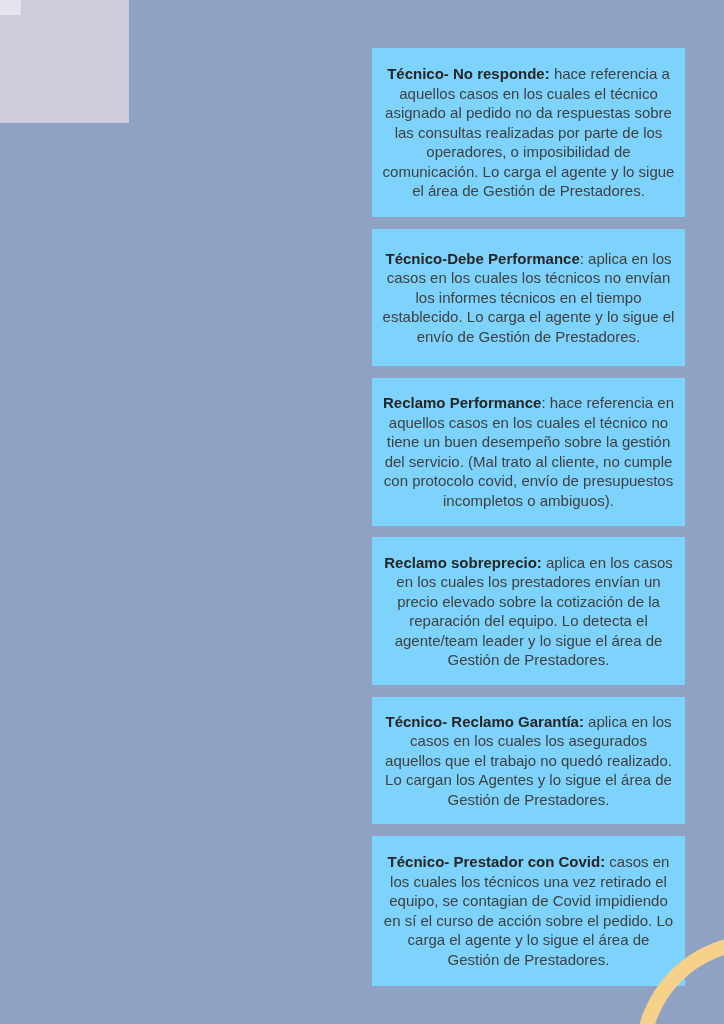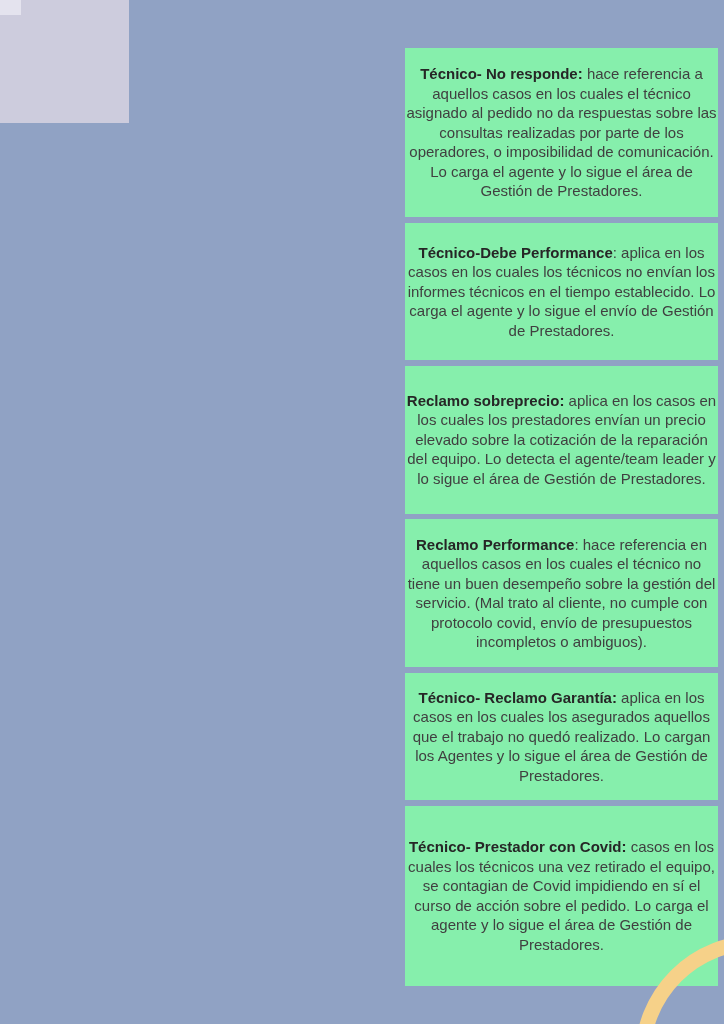--- a/index.html
+++ b/index.html
@@ -44,28 +44,27 @@
   }
   .cards-column {
     position: absolute;
     left: 372px; top: 48px;
     width: 313px; height: 938px;
     display: flex;
     flex-direction: column;
     justify-content: space-between;
   }
   .card {
-    background: #86efac;
+    background: #7dd3fc;
     box-sizing: border-box;
     width: 100%;
-    padding: 5px 0;
+    padding: 5px 10px;
     display: flex;
     align-items: center;
     justify-content: center;
-    margin-left: 33px;
   }
   .card p {
     margin: 0;
     text-align: center;
     font-size: 15px;
     line-height: 19.5px;
     color: #404040;
   }
   .card .term {
     font-weight: 700;
@@ -93,32 +92,32 @@
 
     <div class="card" style="height:169px">
       <p><span class="term">Técnico- No responde:</span><span> hace referencia a aquellos casos en los cuales el técnico asignado al pedido no da respuestas sobre las consultas realizadas por parte de los operadores, o imposibilidad de comunicación. Lo carga el agente y lo sigue el área de Gestión de Prestadores.</span></p>
     </div>
 
     <div class="card" style="height:137px">
       <p><span class="term">Técnico-Debe Performance</span><span>: aplica en los casos en los cuales los técnicos no envían los informes técnicos en el tiempo establecido. Lo carga el agente y lo sigue el envío de Gestión de Prestadores.</span></p>
     </div>
 
     <div class="card" style="height:148px">
-      <p><span class="term">Reclamo sobreprecio:</span><span> aplica en los casos en los cuales los prestadores envían un precio elevado sobre la cotización de la reparación del equipo. Lo detecta el agente/team leader y lo sigue el área de Gestión de Prestadores.</span></p>
+      <p><span class="term">Reclamo Performance</span><span>: hace referencia en aquellos casos en los cuales el técnico no tiene un buen desempeño sobre la gestión del servicio. (Mal trato al cliente, no cumple con protocolo covid, envío de presupuestos incompletos o ambiguos).</span></p>
     </div>
 
     <div class="card" style="height:148px">
-      <p><span class="term">Reclamo Performance</span><span>: hace referencia en aquellos casos en los cuales el técnico no tiene un buen desempeño sobre la gestión del servicio. (Mal trato al cliente, no cumple con protocolo covid, envío de presupuestos incompletos o ambiguos).</span></p>
+      <p><span class="term">Reclamo sobreprecio:</span><span> aplica en los casos en los cuales los prestadores envían un precio elevado sobre la cotización de la reparación del equipo. Lo detecta el agente/team leader y lo sigue el área de Gestión de Prestadores.</span></p>
     </div>
 
     <div class="card" style="height:127px">
       <p><span class="term">Técnico- Reclamo Garantía:</span><span> aplica en los casos en los cuales los asegurados aquellos que el trabajo no quedó realizado. Lo cargan los Agentes y lo sigue el área de Gestión de Prestadores.</span></p>
     </div>
 
-    <div class="card" style="height:180px">
+    <div class="card" style="height:150px">
       <p><span class="term">Técnico- Prestador con Covid:</span><span> casos en los cuales los técnicos una vez retirado el equipo, se contagian de Covid impidiendo en sí el curso de acción sobre el pedido. Lo carga el agente y lo sigue el área de Gestión de Prestadores.</span></p>
     </div>
 
   </div>
 
   <div class="yellow-ring"></div>
 
 </div>
 
 </body></html>

